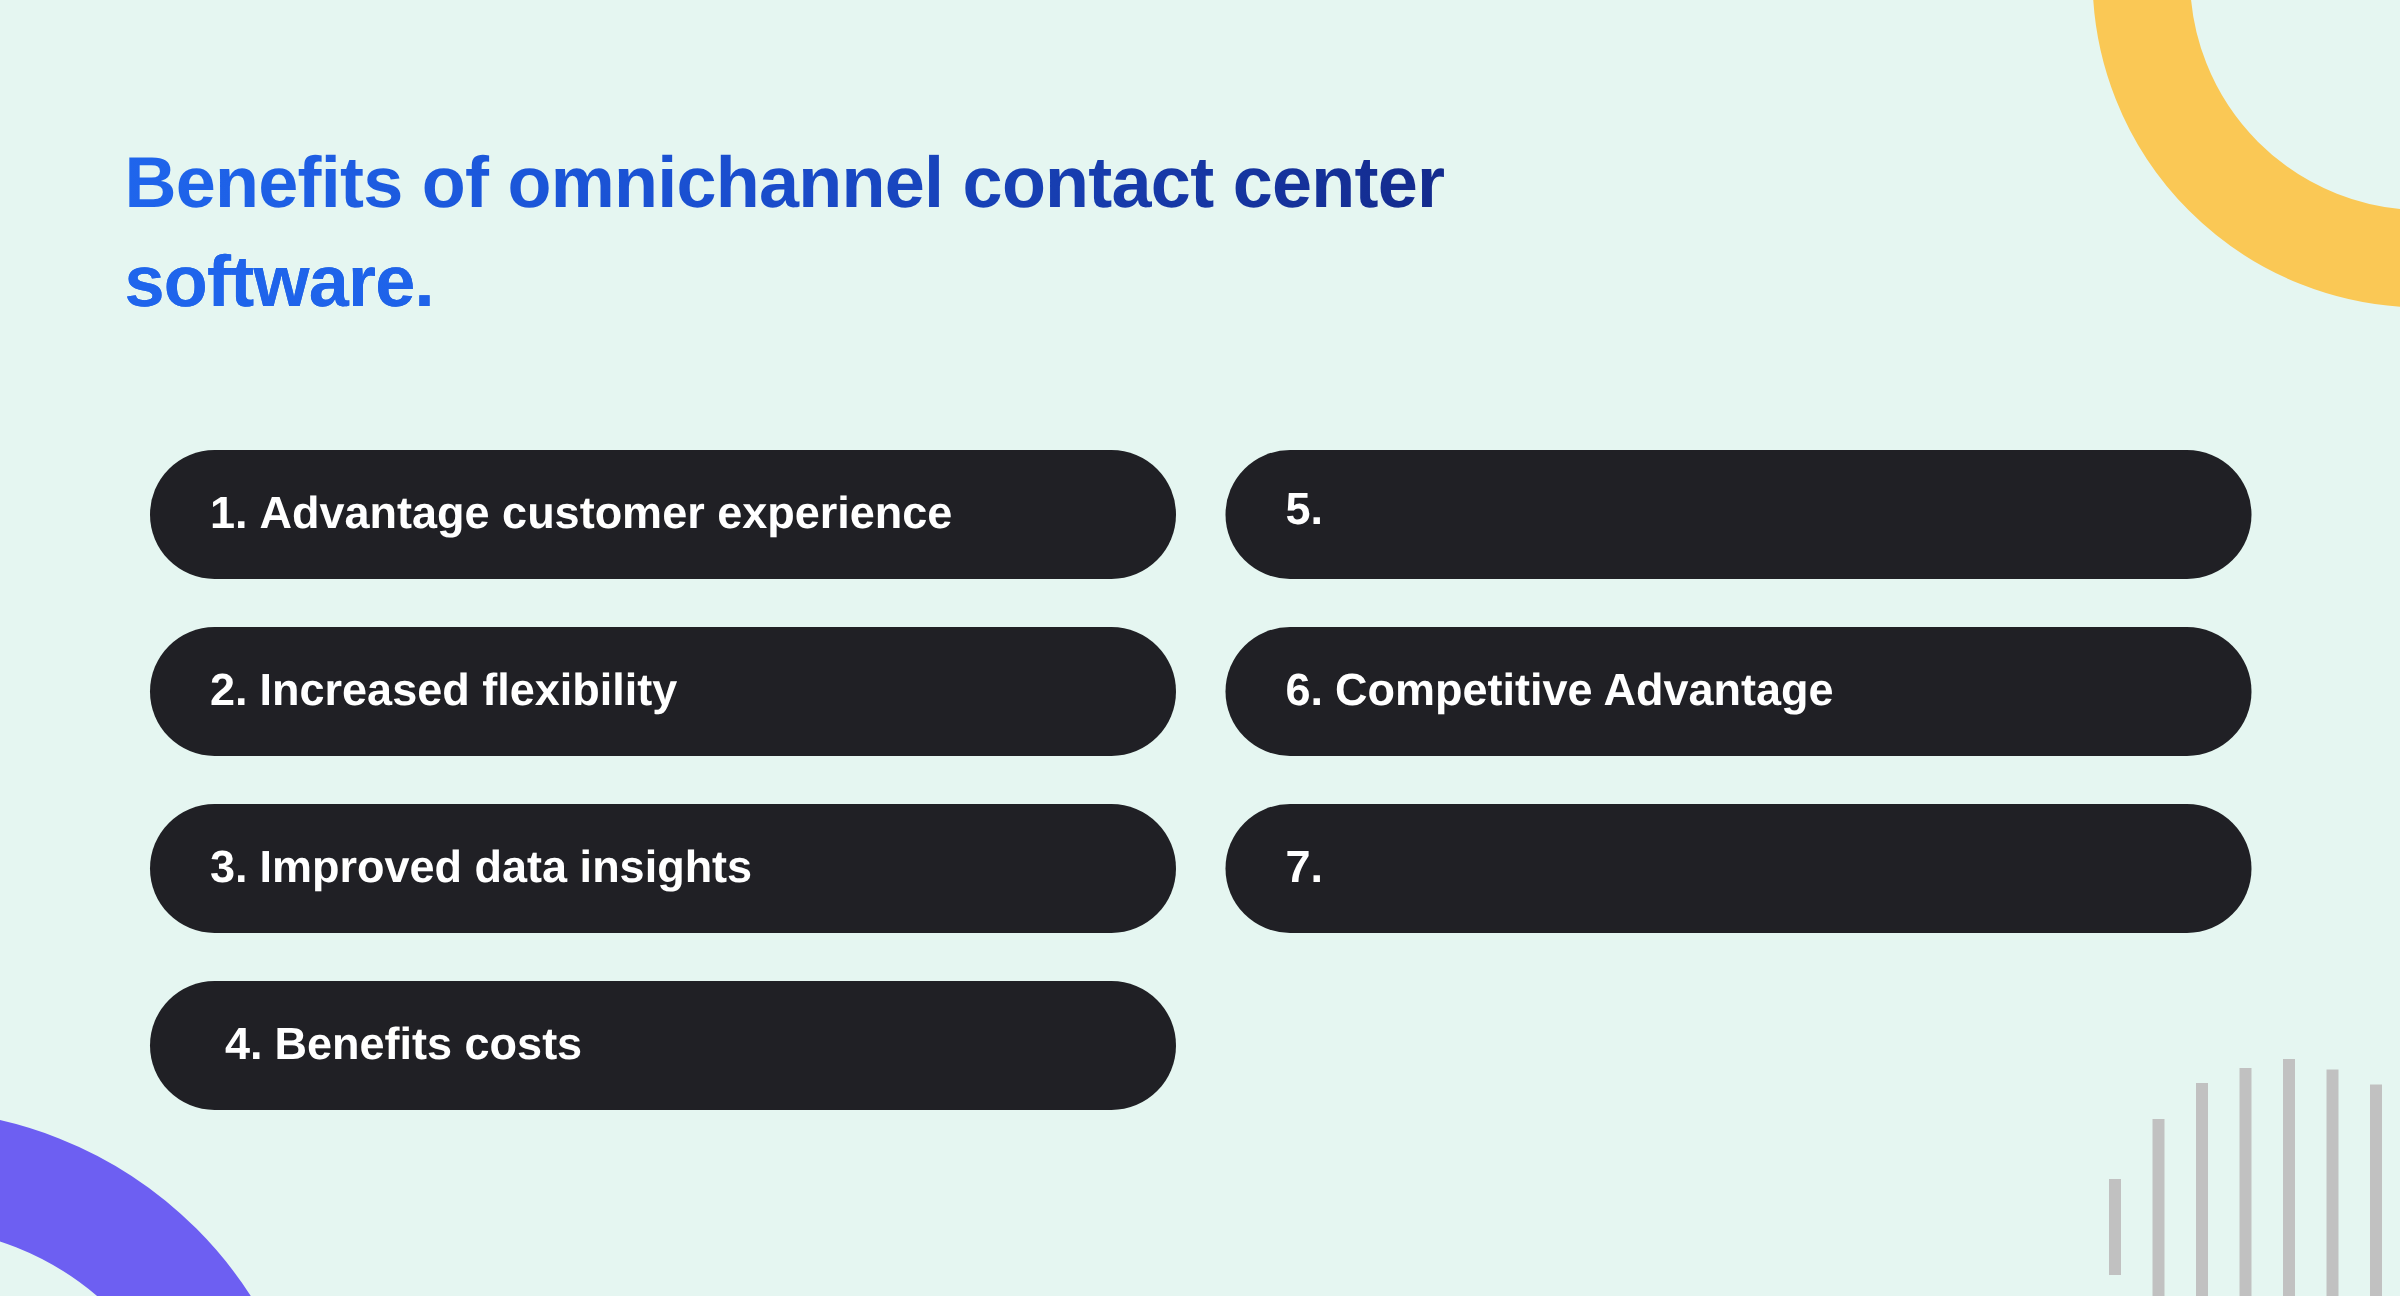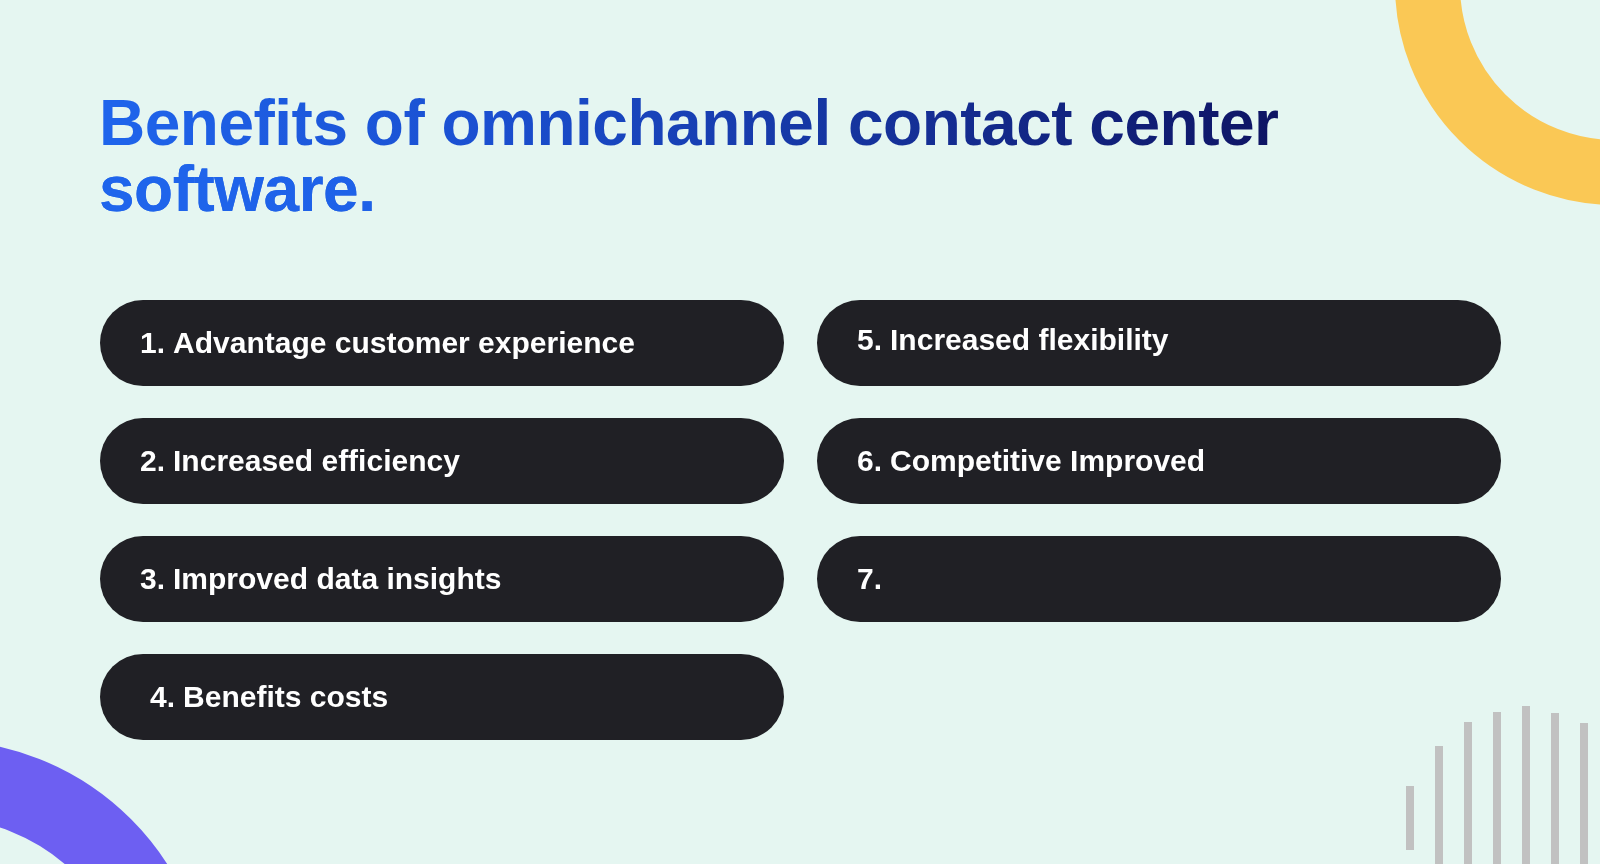--- a/index.html
+++ b/index.html
@@ -8,24 +8,24 @@
       height: 864px;
       overflow: hidden;
     }
     body {
       position: relative;
       background: #e5f6f1;
       font-family: "Liberation Sans", "DejaVu Sans", sans-serif;
     }
     .title {
       position: absolute;
-      left: 99px;
+      left: 83px;
       top: 90px;
       width: 1300px;
-      font-size: 64px;
+      font-size: 48px;
       line-height: 66px;
       font-weight: 700;
       letter-spacing: -0.5px;
       background: linear-gradient(90deg, #1f65ec 0%, #1a4fd0 30%, #15329b 60%, #0c0b52 100%);
       -webkit-background-clip: text;
       background-clip: text;
       color: transparent;
     }
     .title .line2 {
       display: block;
@@ -94,33 +94,32 @@
   <span>Benefits of omnichannel contact center</span>
   <span class="line2">software.</span>
 </h1>
 
 <div class="pill" style="left:100px; top:300px;">
   <span class="num">1.</span>
   <span>Advantage customer experience</span>
 </div>
 <div class="pill" style="left:100px; top:418px;">
   <span class="num">2.</span>
-  <span>Increased efficiency</span>
+  <span>Increased flexibility</span>
 </div>
 <div class="pill" style="left:100px; top:536px;">
   <span class="num">3.</span>
   <span>Improved data insights</span>
 </div>
 <div class="pill" style="left:100px; top:654px; padding-left:50px;">
   <span class="num">4.</span>
   <span>Benefits costs</span>
 </div>
 <div class="pill" style="left:817px; top:300px; padding-bottom:6px;">
   <span class="num">5.</span>
-  <span>Increased flexibility</span>
 </div>
 <div class="pill" style="left:817px; top:418px;">
   <span class="num">6.</span>
-  <span>Competitive Improved</span>
+  <span>Competitive Advantage</span>
 </div>
 <div class="pill" style="left:817px; top:536px;">
   <span class="num">7.</span>
 </div>
 
 </body></html>

